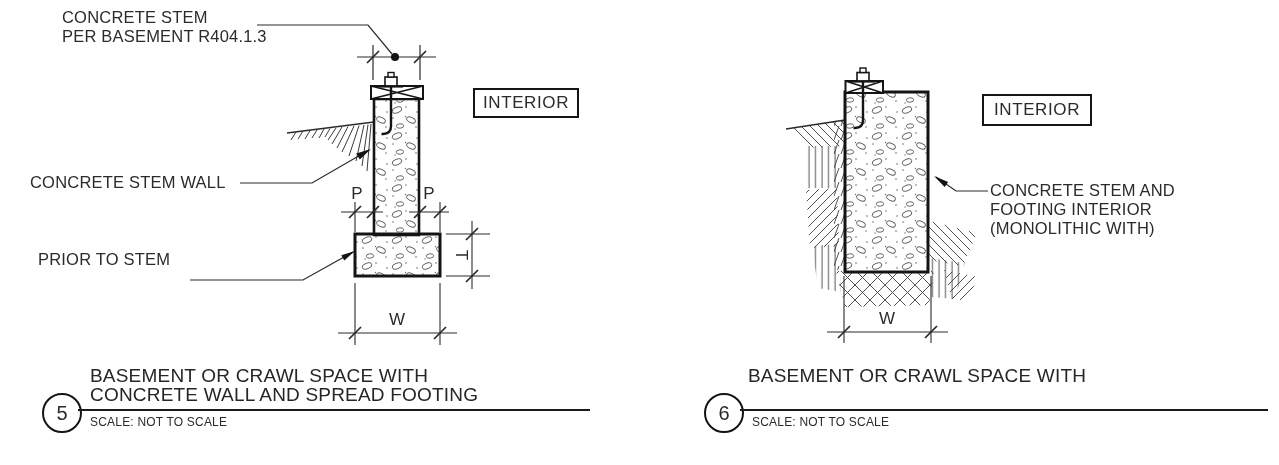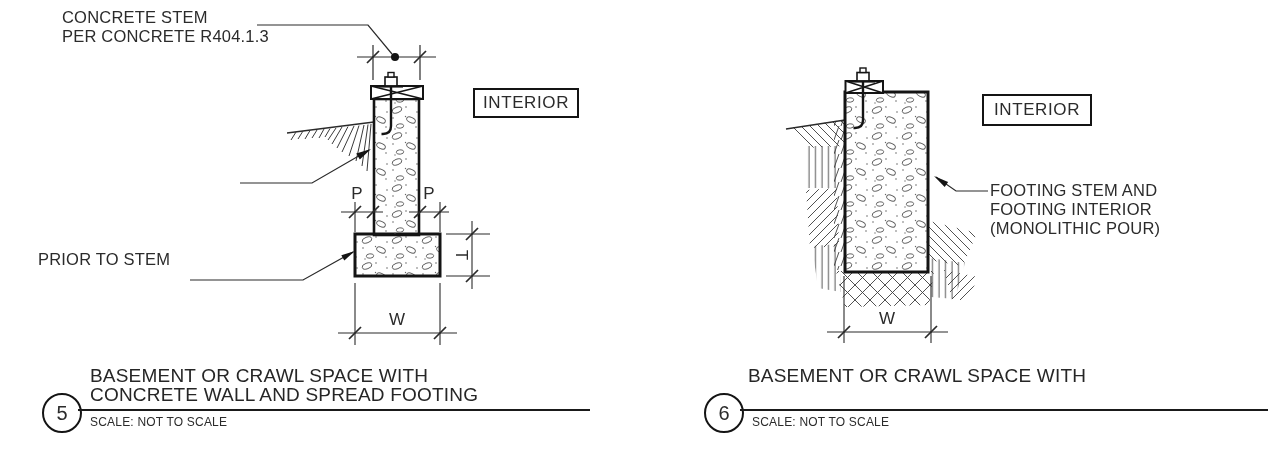--- a/index.html
+++ b/index.html
@@ -187,27 +187,28 @@
           <path d="M931,276 L931,343"></path>
         <path d="M827,332 L948,332"></path>
         <path d="M838,338 L850,326" stroke-width="1.7"></path>
           <path d="M925,338 L937,326" stroke-width="1.7"></path>
       </g>
     </g>
   </svg>
 
   <div class="lbl" style="left:62px;top:8px;">
     <div>CONCRETE STEM</div>
-    <div>PER CONCRETE R404.1.3</div>
+    <div>PER BASEMENT R404.1.3</div>
   </div>
 
   <div class="interior-box" style="left:473px;top:88px;width:102px;height:26px;">
     <span>INTERIOR</span>
   </div>
 
+  <div class="lbl" style="left:30px;top:173px;">CONCRETE STEM WALL</div>
 
   <div class="lbl" style="left:38px;top:250px;">
     <div>PRIOR TO STEM</div>
   </div>
 
   <div class="dimletter" style="left:347px;top:184px;width:20px;">P</div>
   <div class="dimletter" style="left:419px;top:184px;width:20px;">P</div>
   <div class="dimletter rot90" style="left:451px;top:245px;width:20px;height:20px;">T</div>
   <div class="dimletter" style="left:382px;top:310px;width:30px;">W</div>
 
@@ -219,23 +220,23 @@
     <div>CONCRETE WALL AND SPREAD FOOTING</div>
   </div>
   <div class="rule" style="left:78px;top:409px;width:512px;"></div>
   <div class="scale-note" style="left:90px;top:415px;">SCALE: NOT TO SCALE</div>
 
   <div class="interior-box" style="left:982px;top:94px;width:106px;height:28px;">
     <span>INTERIOR</span>
   </div>
 
   <div class="lbl" style="left:990px;top:181px;">
-    <div>FOOTING STEM AND</div>
+    <div>CONCRETE STEM AND</div>
     <div>FOOTING INTERIOR</div>
-    <div>(MONOLITHIC POUR)</div>
+    <div>(MONOLITHIC WITH)</div>
   </div>
 
   <div class="dimletter" style="left:872px;top:309px;width:30px;">W</div>
 
   <div class="detail-circle" style="left:704px;top:393px;">
     <span>6</span>
   </div>
   <div class="title" style="left:748px;top:367px;">
     <div>BASEMENT OR CRAWL SPACE WITH</div>
   </div>

